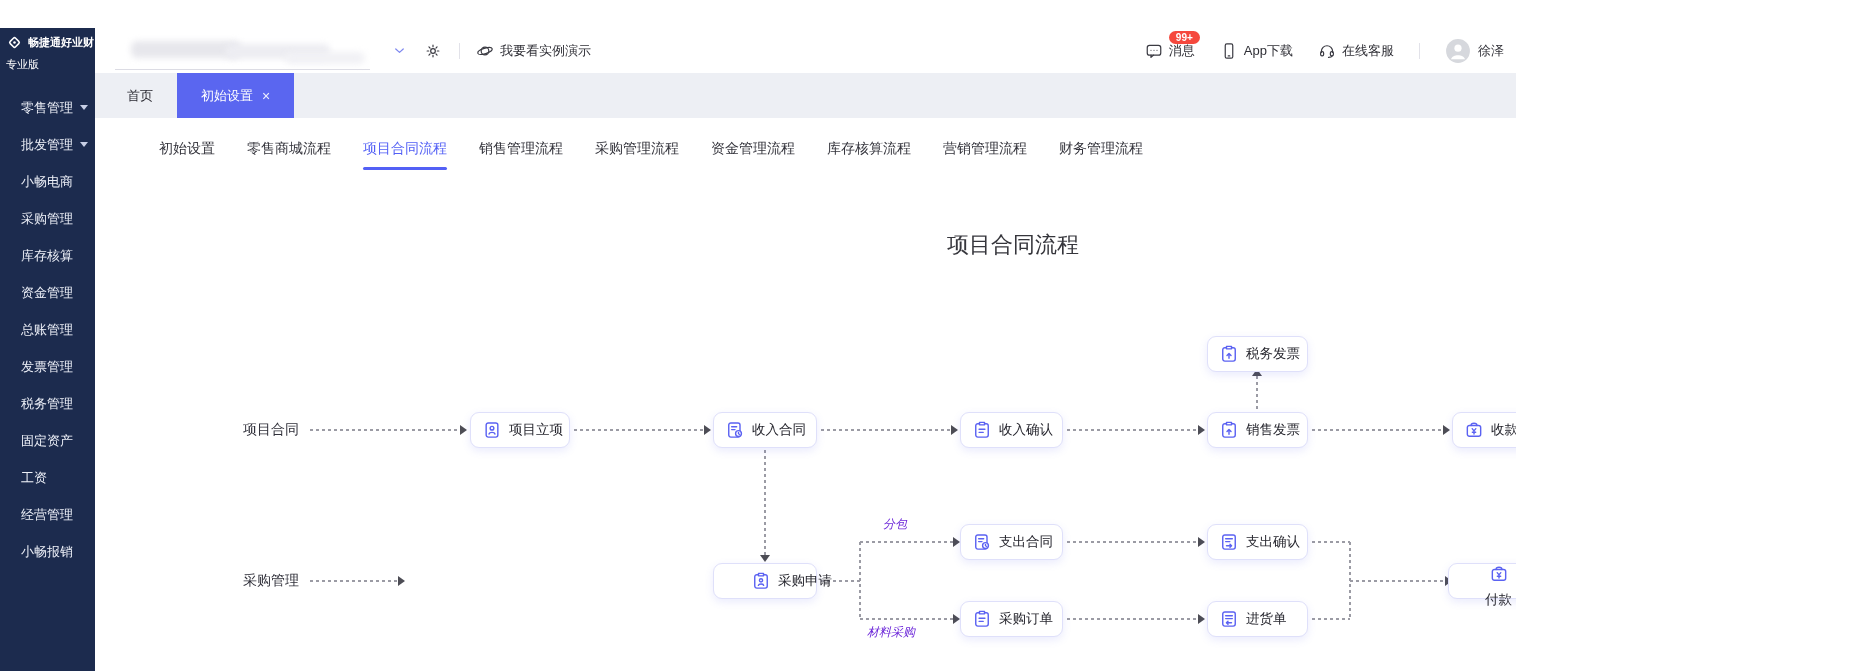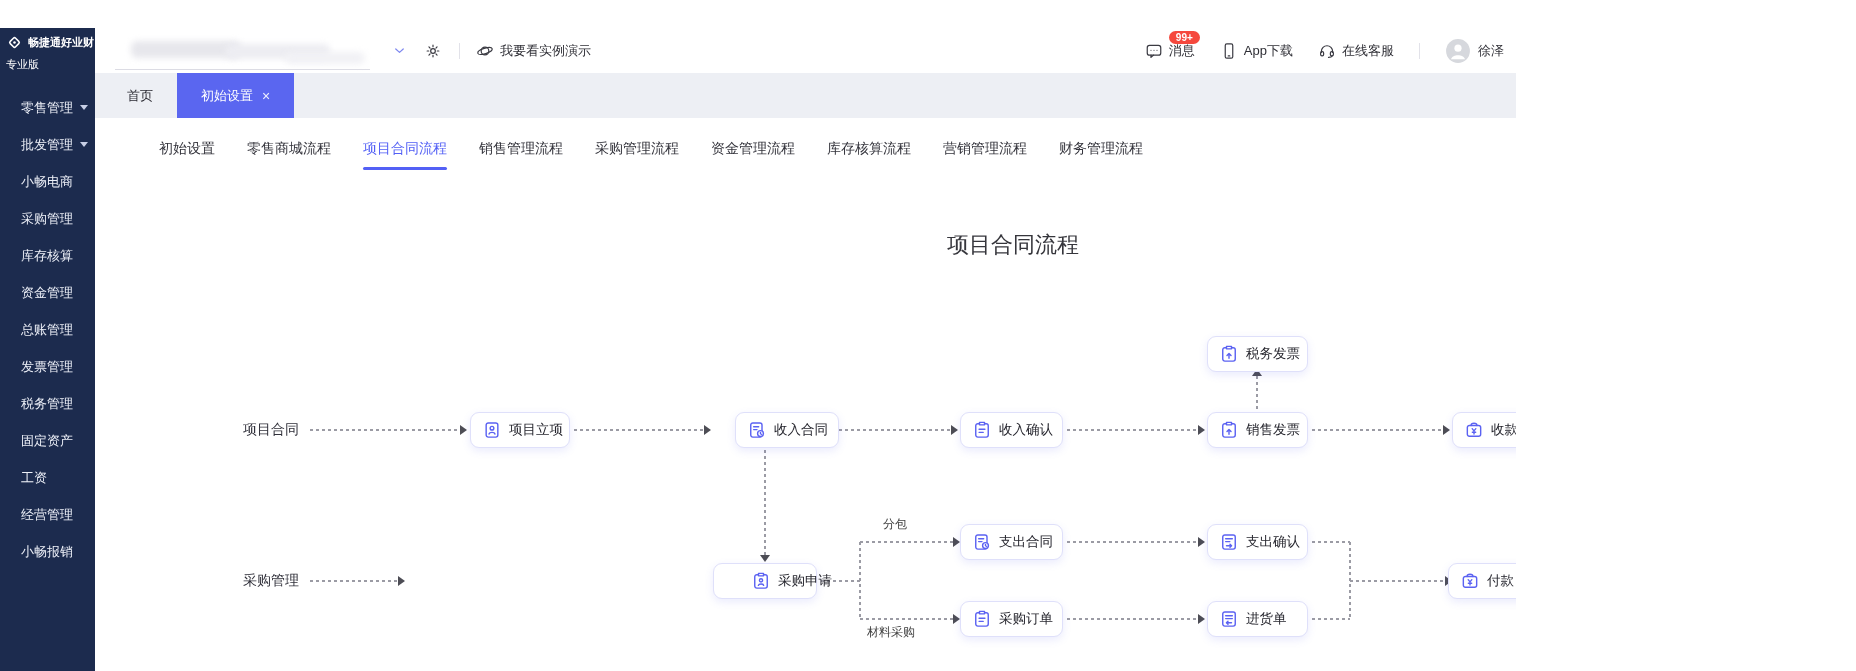--- a/index.html
+++ b/index.html
@@ -48,21 +48,21 @@
   .row-label{position:absolute;transform:translateY(-50%);font-size:14px;color:#30303a;white-space:nowrap;}
   .flow-node{position:absolute;height:36px;background:#fff;border:1px solid #dfe0fa;border-radius:9px;
              box-shadow:0 3px 8px rgba(95,102,240,.13);display:flex;align-items:center;gap:7px;
              padding:0 11px;box-sizing:border-box;font-size:13.5px;color:#26262e;cursor:pointer;white-space:nowrap;}
   .conn-h{position:absolute;height:2px;background-image:repeating-linear-gradient(to right,#9b9ba4 0 3px,transparent 3px 6px);}
   .conn-v{position:absolute;width:2px;background-image:repeating-linear-gradient(to bottom,#9b9ba4 0 3px,transparent 3px 6px);}
   .arr{position:absolute;width:0;height:0;border:5px solid transparent;}
   .arr.r{border-left:7px solid #4d4d55;border-right:none;}
   .arr.u{border-bottom:7px solid #4d4d55;border-top:none;}
   .arr.d{border-top:7px solid #4d4d55;border-bottom:none;}
-  .edge-label{position:absolute;font-size:12px;color:#404040;white-space:nowrap;}
+  .edge-label{position:absolute;font-size:12px;color:#6d28d9;white-space:nowrap;font-style:italic;}
 </style>
 </head>
 <body>
 
 <div class="screen">
 
   <div class="header">
     <div class="logo-block">
       <div class="logo-row">
         <span class="hicon" id="logoIcon">
@@ -258,21 +258,21 @@
         <div class="flow-node" style="left: 375px; top: 294px; width: 100px;">
           <span class="hicon">
             <svg viewBox="0 0 24 24" width="20" height="20" fill="none" stroke="#5b62f2" stroke-width="1.7" stroke-linecap="round" stroke-linejoin="round">
               <rect x="5" y="3.5" width="14" height="17" rx="2.5"></rect>
               <circle cx="12" cy="9.8" r="2.2"></circle>
               <path d="M8.4 16.8c.7-2.6 6.5-2.6 7.2 0"></path>
             </svg>
           </span>
           <span>项目立项</span>
         </div>
-        <div class="flow-node" style="left: 640px; top: 294px; width: 104px;">
+        <div class="flow-node" style="left: 618px; top: 294px; width: 104px;">
           <span class="hicon">
             <svg viewBox="0 0 24 24" width="20" height="20" fill="none" stroke="#5b62f2" stroke-width="1.7" stroke-linecap="round" stroke-linejoin="round">
               <rect x="4.5" y="3.5" width="13.5" height="17" rx="2.5"></rect>
               <path d="M8 8h6M8 11.5h4"></path>
               <circle cx="16.2" cy="16.2" r="3.5" fill="#fff"></circle>
               <path d="M16.2 14.8v1.6l1.1.7"></path>
             </svg>
           </span>
           <span>收入合同</span>
         </div>
@@ -341,21 +341,21 @@
           <span class="hicon">
             <svg viewBox="0 0 24 24" width="20" height="20" fill="none" stroke="#5b62f2" stroke-width="1.7" stroke-linecap="round" stroke-linejoin="round">
               <rect x="4.5" y="4.5" width="15" height="16" rx="2.5"></rect>
               <path d="M9 2.8h6v3H9z" fill="#fff"></path>
               <circle cx="12" cy="11.2" r="1.9"></circle>
               <path d="M8.9 17.2c.6-2.2 5.6-2.2 6.2 0"></path>
             </svg>
           </span>
           <span>采购申请</span>
         </div>
-        <div class="flow-node" style="left: 1353px; top: 445px; width: 101px;">
+        <div class="flow-node" style="left: 1353px; top: 445px; width: 101px; flex-direction: column;">
           <span class="hicon">
             <svg viewBox="0 0 24 24" width="20" height="20" fill="none" stroke="#5b62f2" stroke-width="1.7" stroke-linecap="round" stroke-linejoin="round">
               <rect x="4" y="6.5" width="16" height="13" rx="2.5"></rect>
               <path d="M8.5 6.5c0-3.4 7-3.4 7 0"></path>
               <path d="M9.8 10.4l2.2 2.6 2.2-2.6M12 13v3.7M10 14.6h4"></path>
             </svg>
           </span>
           <span>付款</span>
         </div>
         <div class="flow-node" style="left: 865px; top: 483px; width: 103px;">

